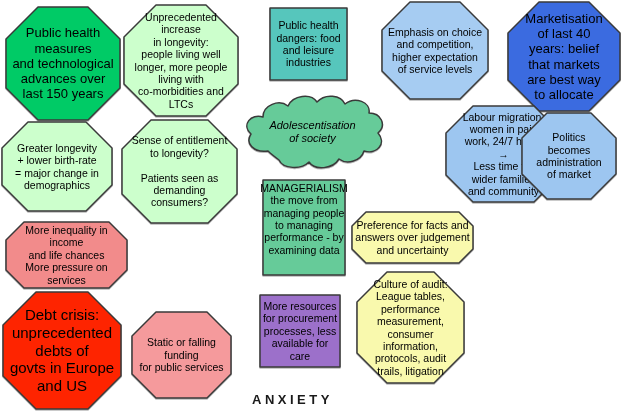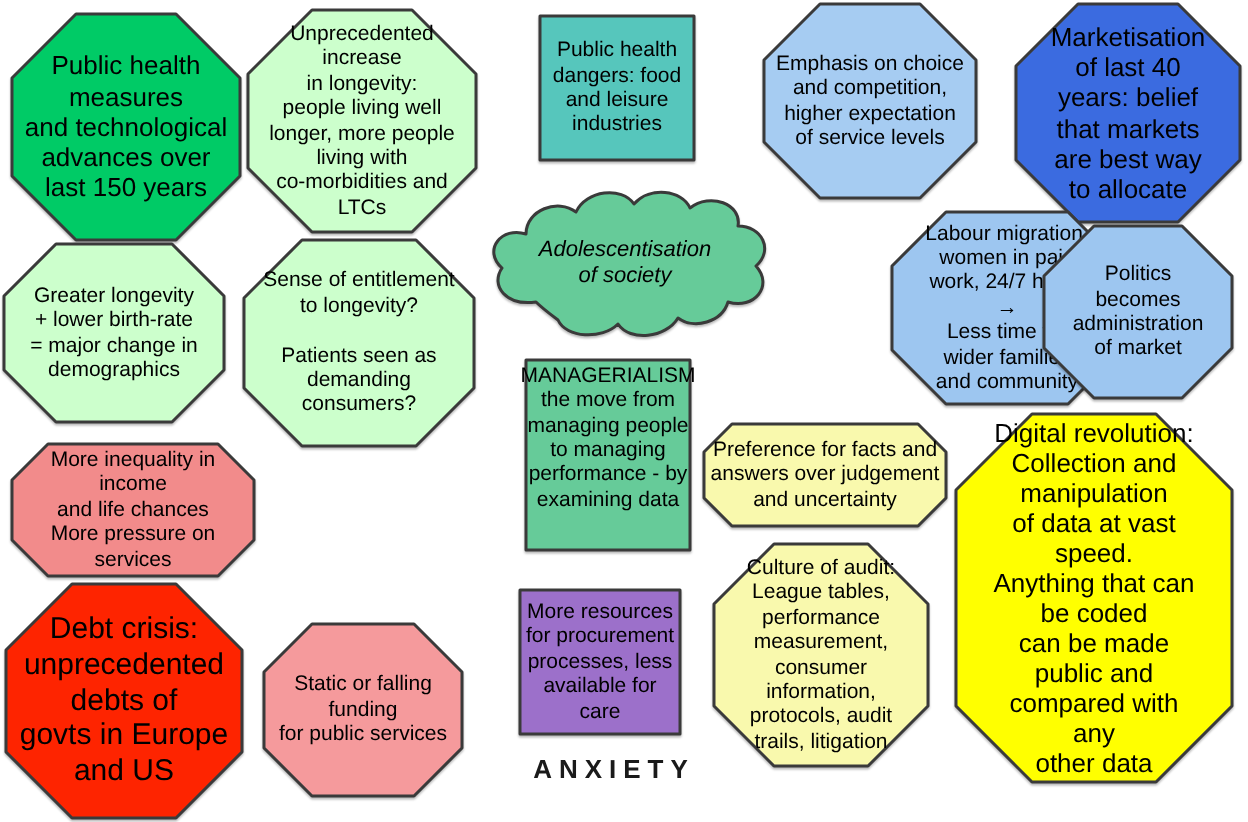--- a/index.html
+++ b/index.html
@@ -30,22 +30,22 @@
   .n12{left:133px;top:229px; width:102px;height:67px; font-size:10.5px;}
   .n13{left:263px;top:180px; width:82px; height:78px; font-size:10.5px;}
   .n14{left:352px;top:212px; width:121px;height:51px; font-size:10.5px;}
   .n15{left:478px;top:207px; width:138px;height:184px;font-size:13px;}
   .n15 .txt{line-height:1.16;}
   .n16{left:3px;  top:292px; width:118px;height:117px;font-size:15px;}
   .n17{left:132px;top:312px; width:99px; height:86px; font-size:10.5px;}
   .n18{left:260px;top:295px; width:80px; height:72px; font-size:10.5px;}
   .n19{left:357px;top:272px; width:107px;height:111px;font-size:10.5px;}
   .anxiety{
-    position:absolute;left:252px;top:377px;width:110px;
-    text-align:center;font-size:13px;font-weight:700;letter-spacing:3.5px;color:#1a1a1a;
+    position:absolute;left:252px;top:392px;width:110px;
+    text-align:left;font-size:13px;font-weight:700;letter-spacing:3.5px;color:#1a1a1a;
   }
   polygon,path{stroke:#3a3a3a;stroke-width:1.5;stroke-linejoin:round;}
 </style>
 </head>
 <body>
 
 <div id="canvas">
 
   <div class="node n1">
     <svg width="114" height="113" viewBox="0 0 114 113">
@@ -181,37 +181,20 @@
 
   <div class="node n14">
     <svg width="121" height="51" viewBox="0 0 121 51">
         <polygon points="14,0 107,0 121,14 121,37 107,51 14,51 0,37 0,14" fill="#f9f9ad"></polygon>
       </svg>
     <div class="txt">Preference for facts and
 answers over judgement
 and uncertainty</div>
   </div>
 
-  <div class="node n15">
-    <svg width="138" height="184" viewBox="0 0 138 184">
-        <polygon points="38,0 100,0 138,38 138,146 100,184 38,184 0,146 0,38" fill="#ffff00"></polygon>
-      </svg>
-    <div class="txt">Digital revolution:
-Collection and
-manipulation
-of data at vast
-speed.
-Anything that can
-be coded
-can be made
-public and
-compared with
-any
-other data</div>
-  </div>
 
   <div class="node n16">
     <svg width="118" height="117" viewBox="0 0 118 117">
         <polygon points="33,0 85,0 118,33 118,84 85,117 33,117 0,84 0,33" fill="#fe2400"></polygon>
       </svg>
     <div class="txt">Debt crisis:
 unprecedented
 debts of
 govts in Europe
 and US</div>

